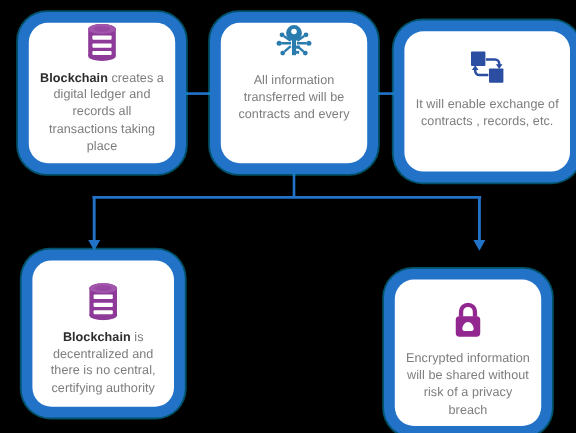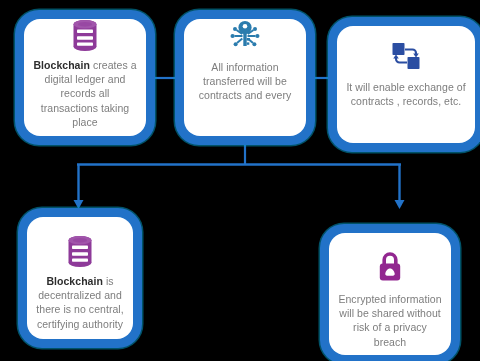--- a/index.html
+++ b/index.html
@@ -58,21 +58,21 @@
   .card-text b {
     color: #2d2d2d;
     font-weight: bold;
   }
 
   
   #card-1 { left: 15px;  top: 10px;  width: 140px; height: 135px; }
   #card-2 { left: 175px; top: 10px;  width: 140px; height: 135px; }
   #card-3 { left: 328px; top: 17px;  width: 156px; height: 135px; }
   
-  #card-4 { left: 18px;  top: 208px; width: 124px; height: 140px; }
+  #card-4 { left: 18px;  top: 208px; width: 136px; height: 140px; }
   #card-5 { left: 320px; top: 224px; width: 140px; height: 140px; }
 
   #card-2 .card-text, #card-3 .card-text, #card-5 .card-text { padding-top: 2px; }
   #card-3 .card-inner { padding-top: 15px; }
   #card-5 .card-inner { padding-top: 18px; }
   #card-4 .card-inner { padding-top: 18px; }
 </style>
 </head>
 <body>
 

